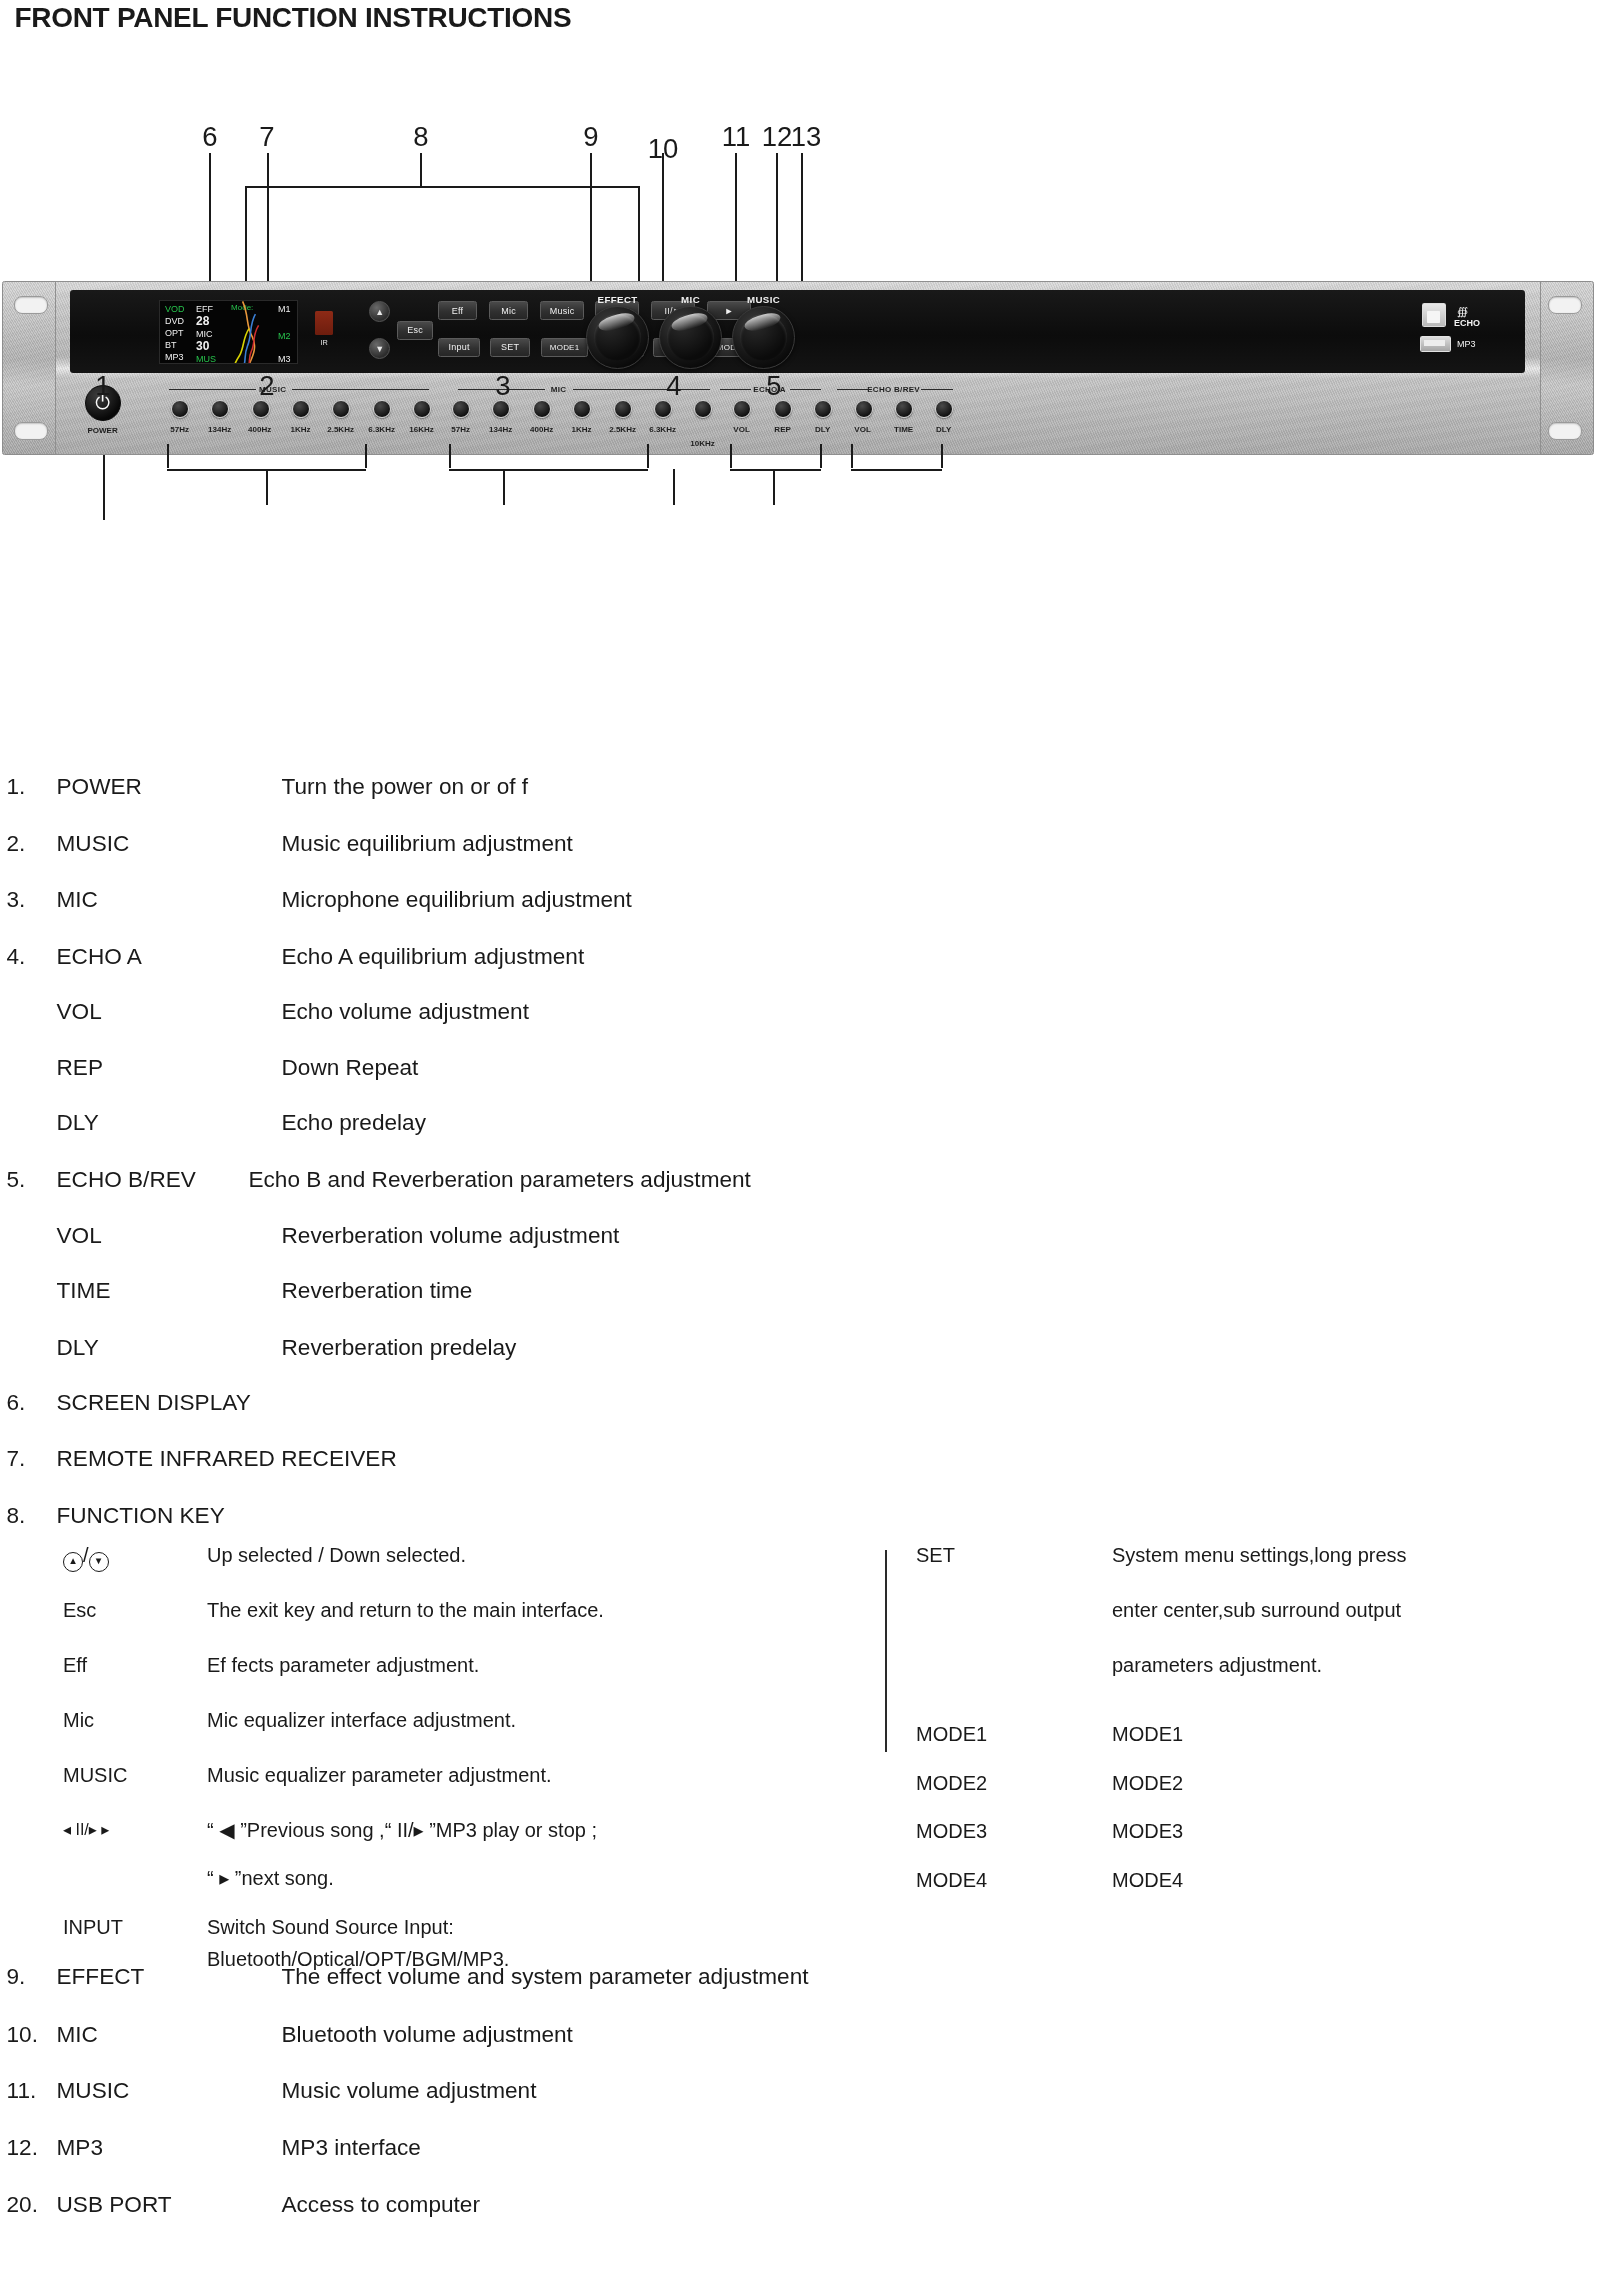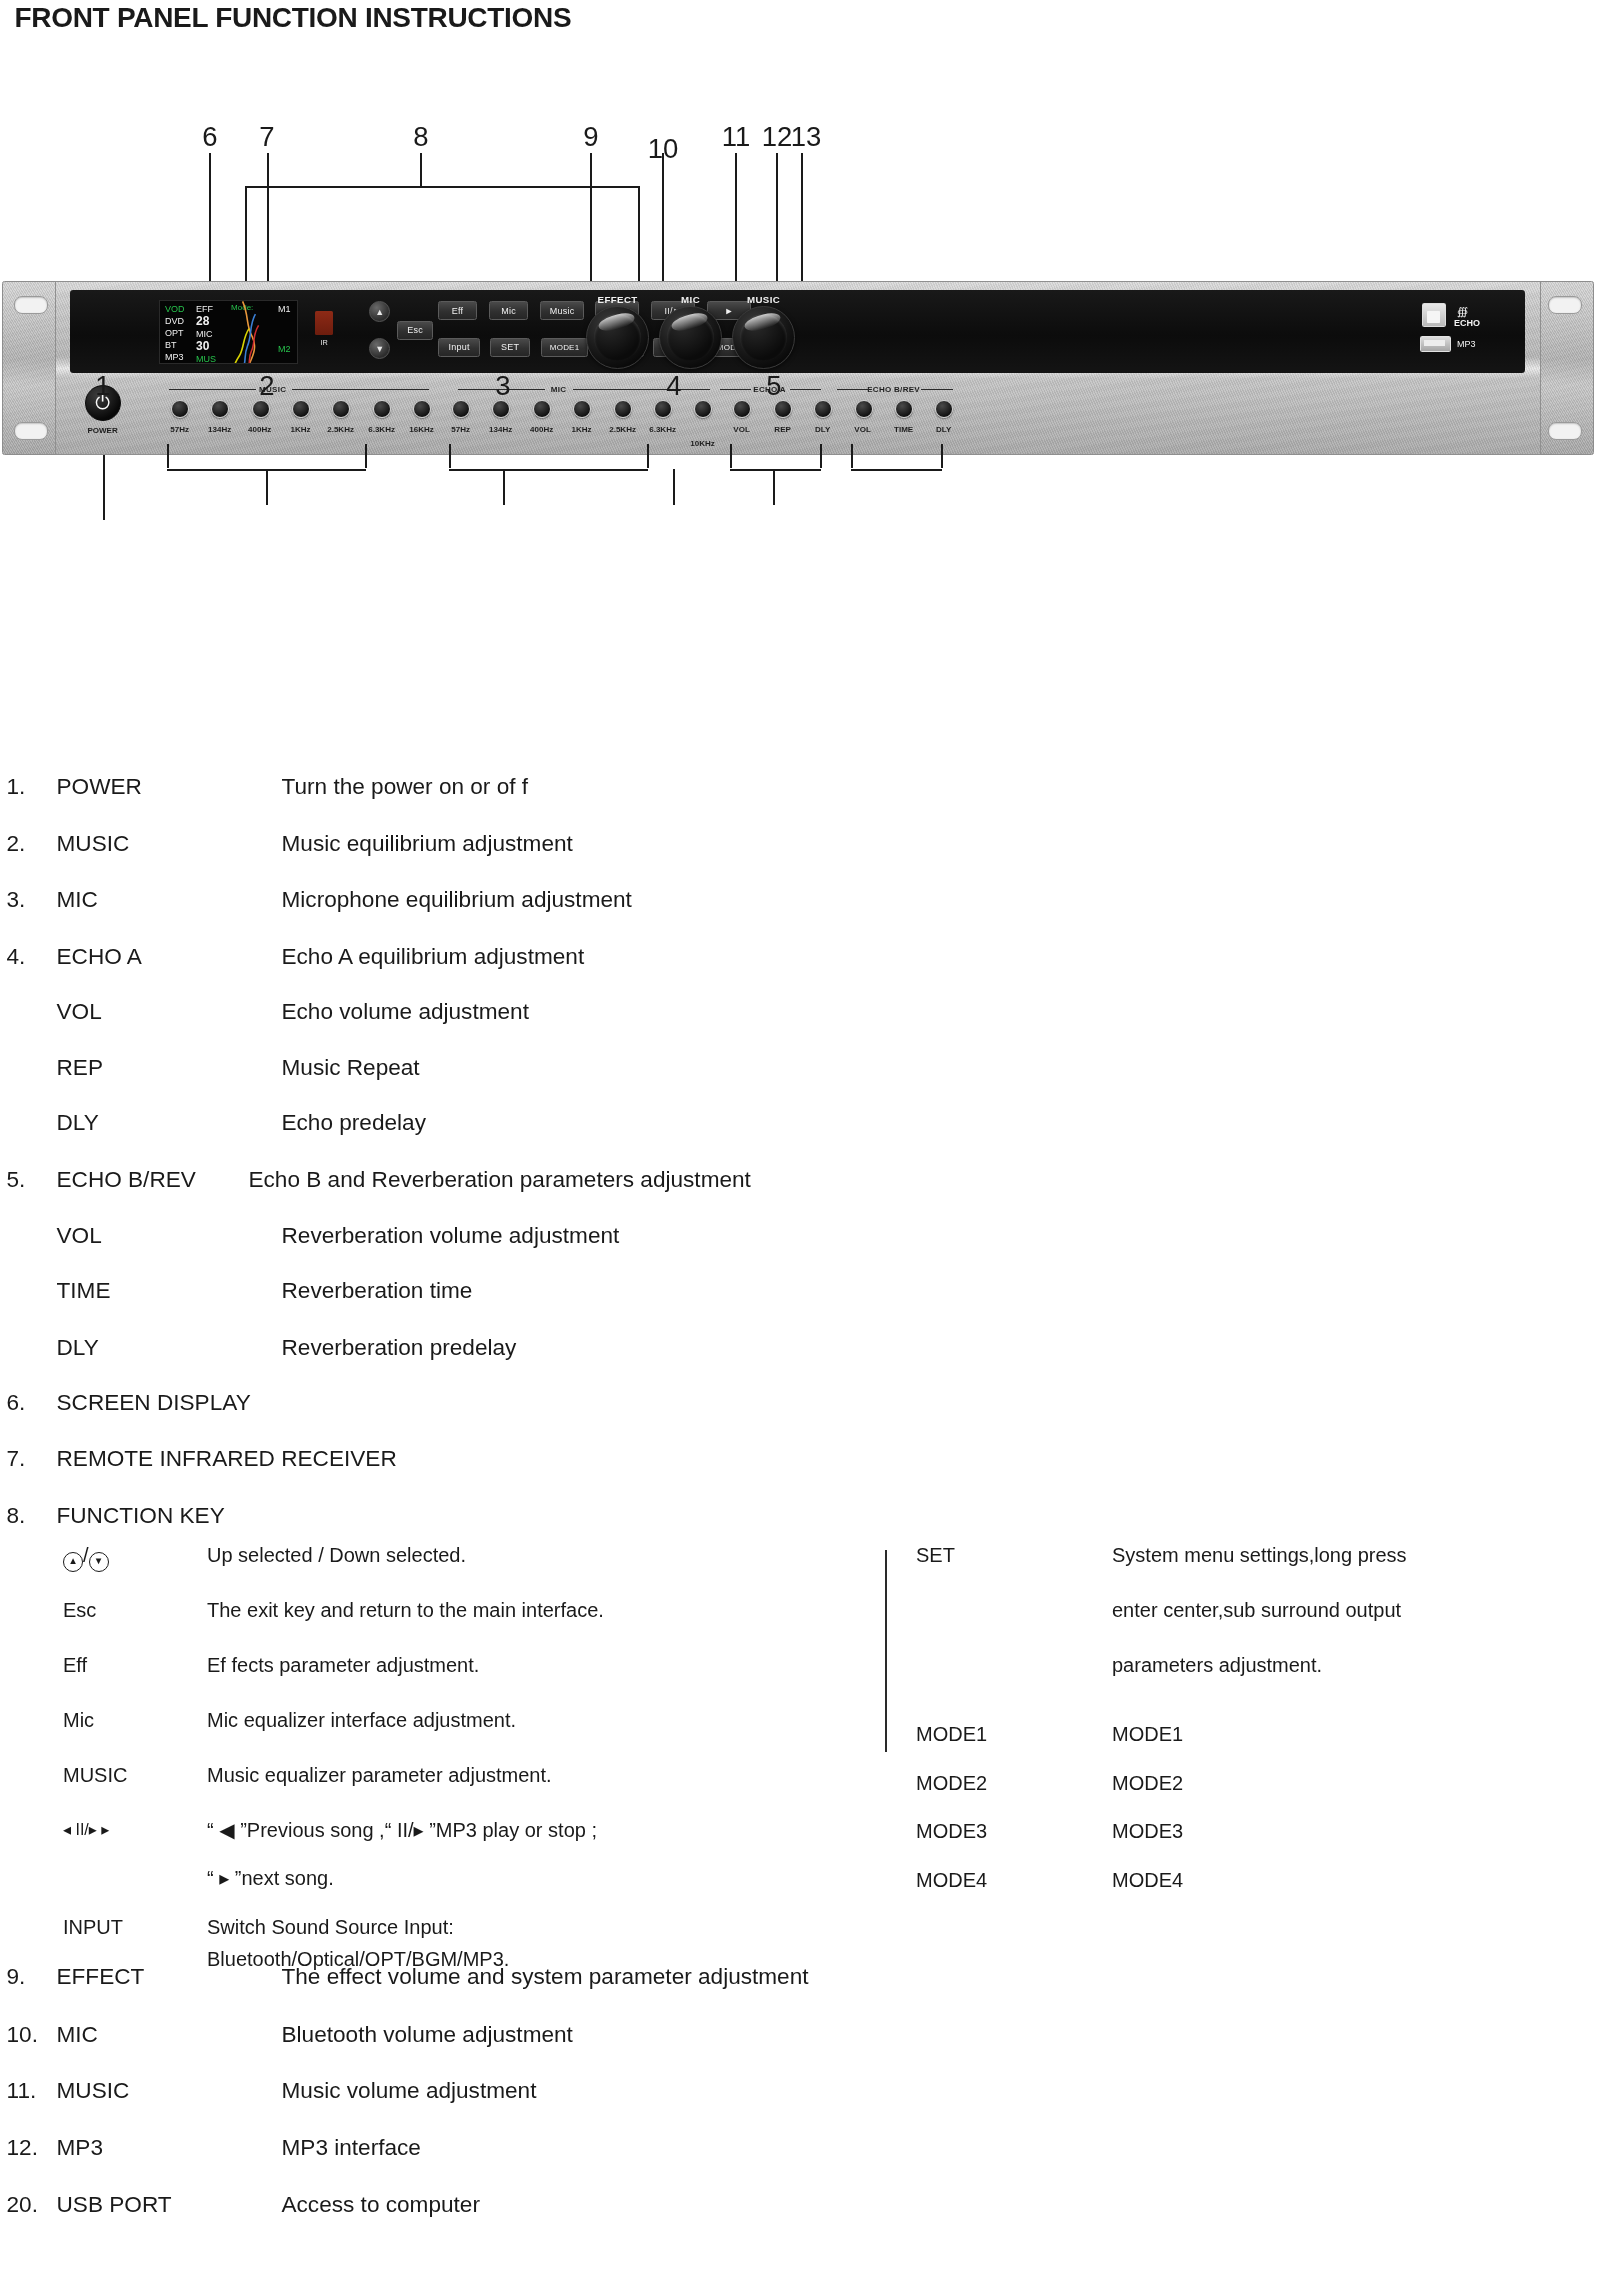--- a/index.html
+++ b/index.html
@@ -476,21 +476,21 @@
           </div>
           <div class="lcd-mode-label">Mode:</div>
           <svg class="lcd-wave" viewBox="0 0 60 79">
             <path d="M22 0 C30 18 26 30 34 44 C40 56 36 66 30 79" fill="none" stroke="#e8973c" stroke-width="2"></path>
             <path d="M38 16 C30 30 34 42 28 56 C24 66 26 72 24 79" fill="none" stroke="#3b7fd4" stroke-width="2"></path>
             <path d="M42 30 C34 42 38 52 33 62 C30 68 31 74 30 79" fill="none" stroke="#cf2f2f" stroke-width="2"></path>
             <path d="M30 34 C22 46 24 58 18 68 C14 74 13 77 12 79" fill="none" stroke="#d8d300" stroke-width="2"></path>
           </svg>
           <div class="lcd-col modes">
             <div>M1</div>
-            <div class="lcd-green" style="margin-top:28px">M2</div>
+            <div class="lcd-green" style="margin-top:15px">M2</div>
             <div style="margin-top:11.3px">M3</div>
 
           </div>
         </div>
 
         <div class="ir-win"></div>
         <div class="ir-label">IR</div>
 
         <div class="arrow-key" style="left:299px;top:11.3px">▲</div>
         <div class="arrow-key" style="left:299px;top:48px">▼</div>
@@ -653,21 +653,21 @@
       <span class="desc">Echo A equilibrium adjustment</span>
     </div>
   <div class="row" style="left:6.5px;top:225px">
       <span class="num"></span>
       <span class="term">VOL</span>
       <span class="desc">Echo volume adjustment</span>
     </div>
   <div class="row" style="left:6.5px;top:281px">
       <span class="num"></span>
       <span class="term">REP</span>
-      <span class="desc">Music Repeat</span>
+      <span class="desc">Down Repeat</span>
     </div>
   <div class="row" style="left:6.5px;top:336px">
       <span class="num"></span>
       <span class="term">DLY</span>
       <span class="desc">Echo predelay</span>
     </div>
 
   <div class="row" style="left:6.5px;top:393px">
       <span class="num">5.</span>
       <span class="term">ECHO B/REV</span>

